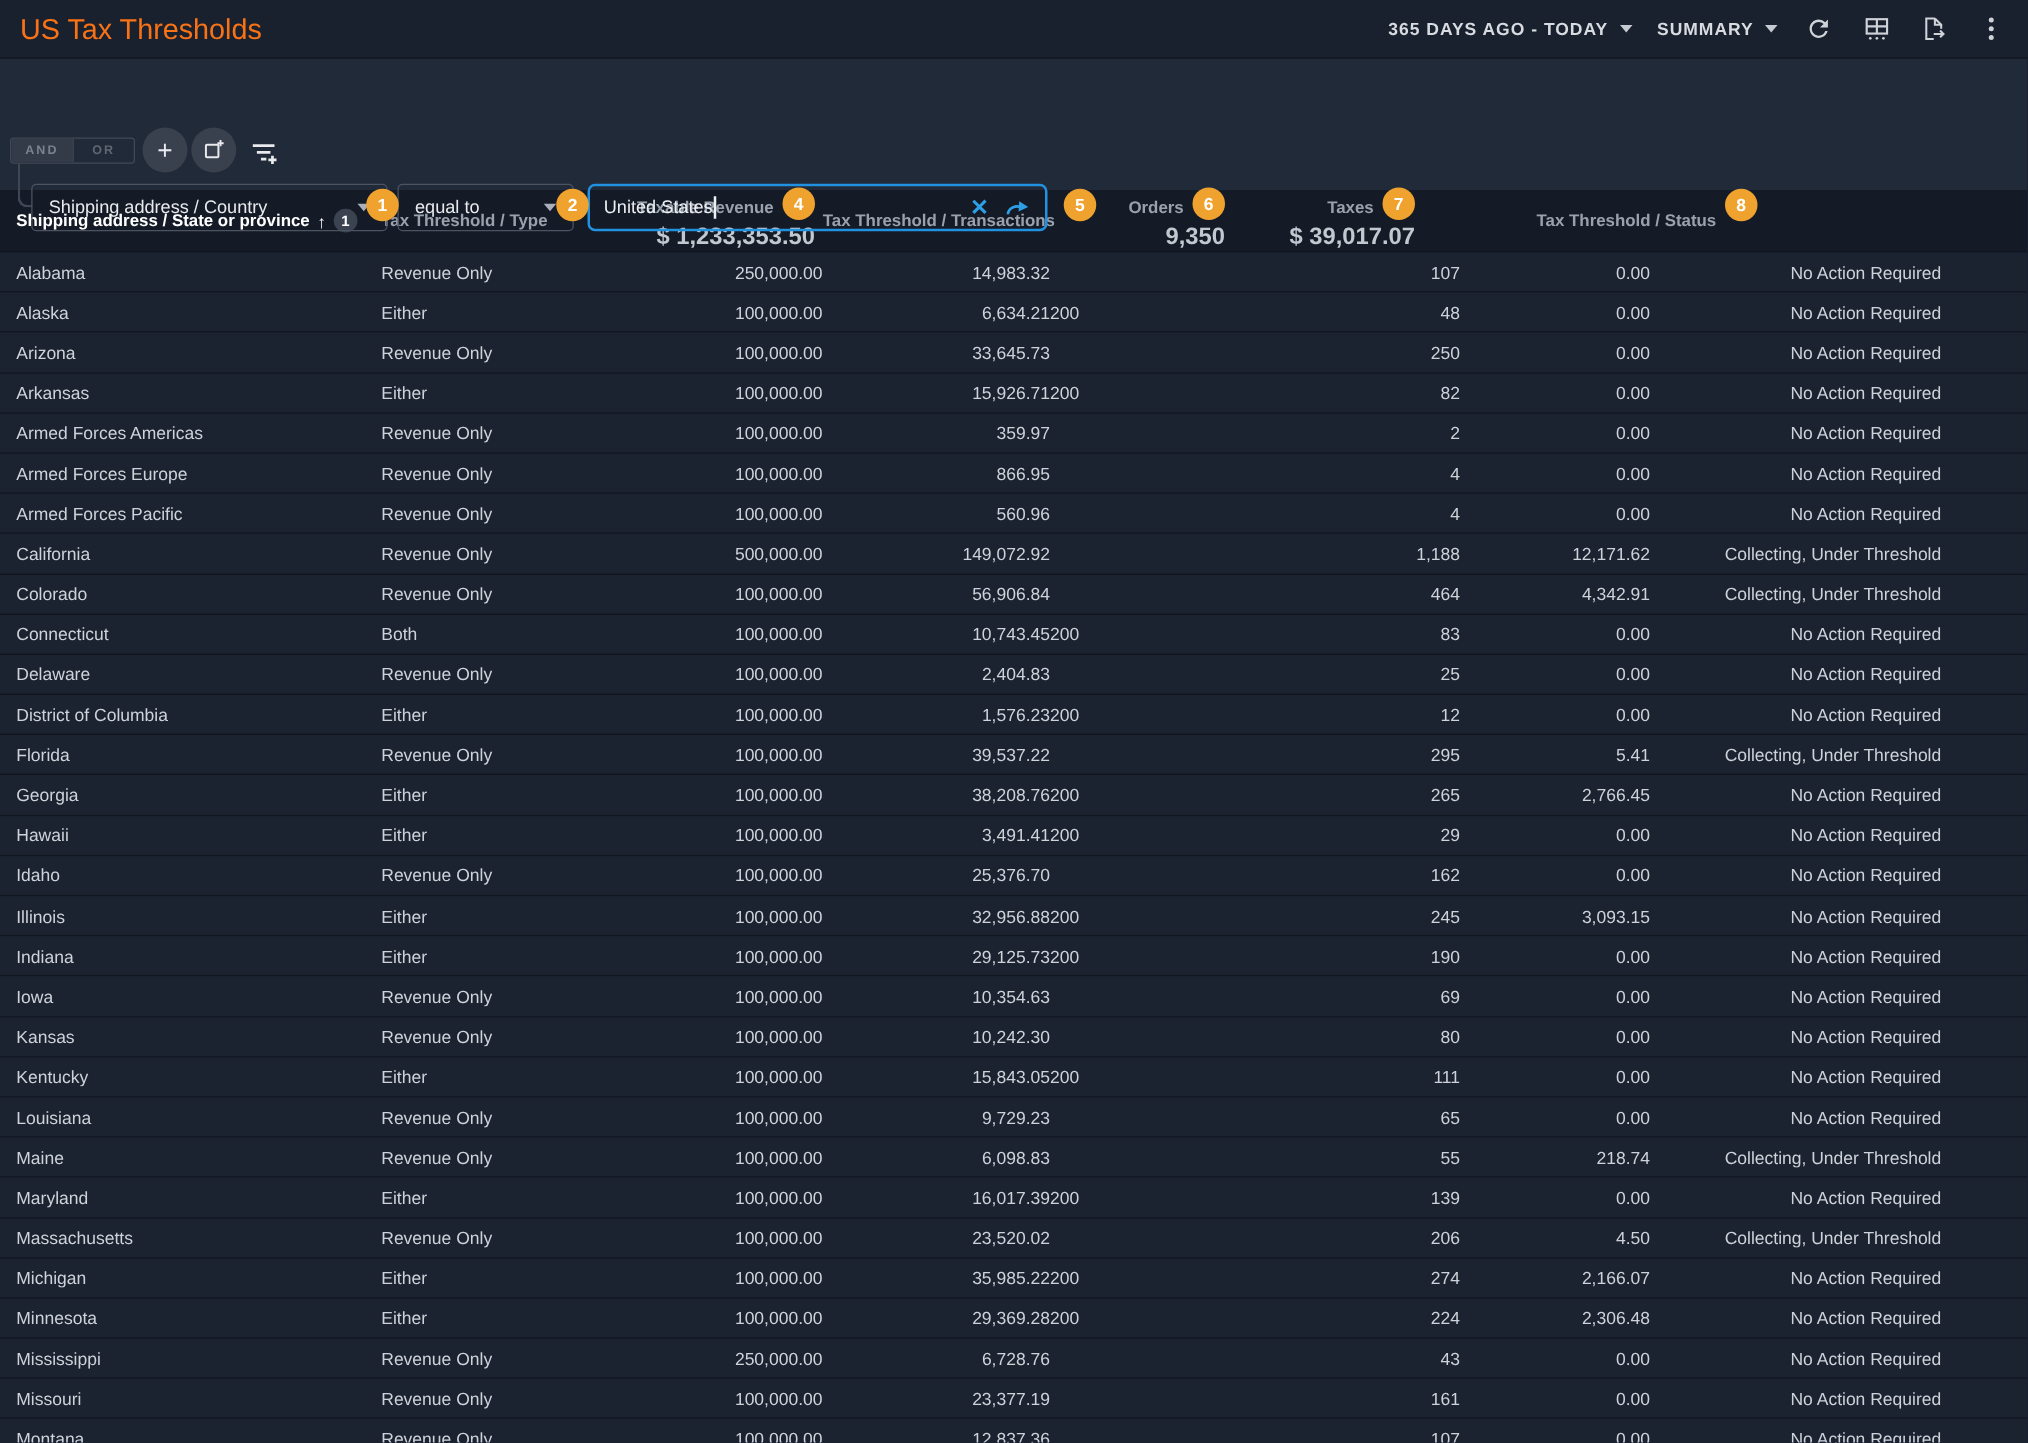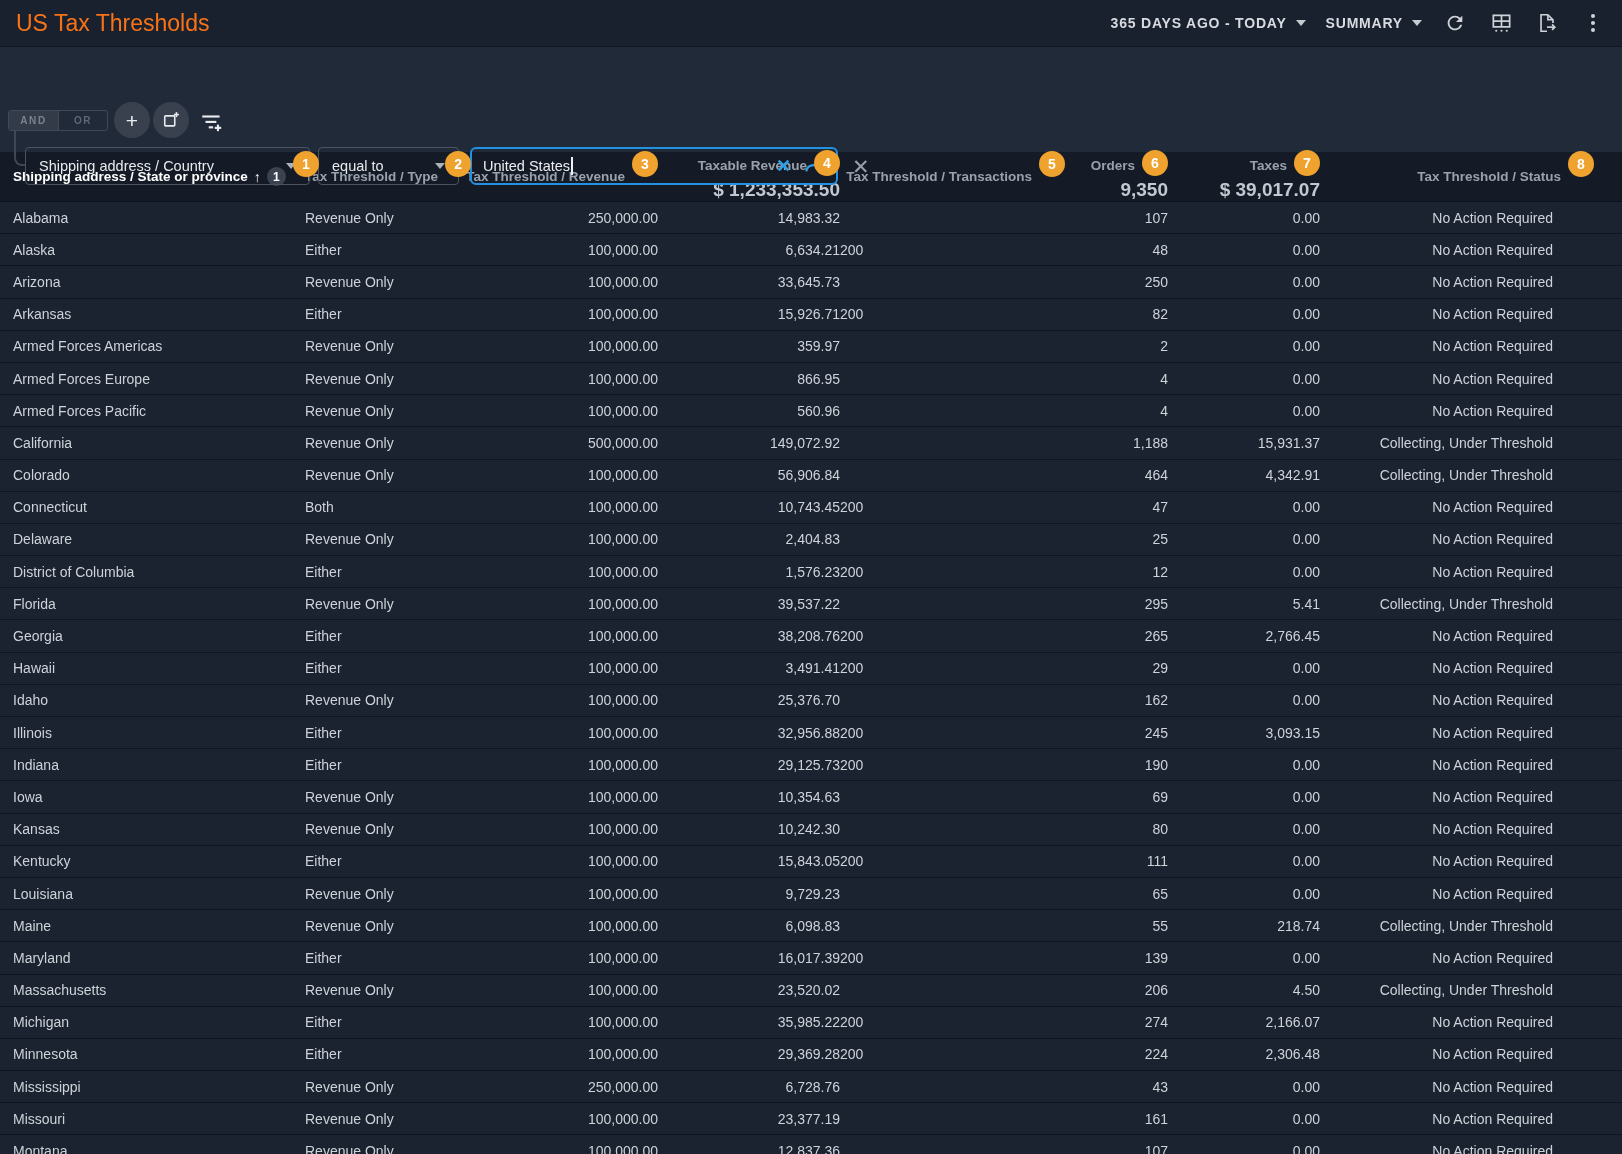--- a/index.html
+++ b/index.html
@@ -193,26 +193,20 @@
         <span class="sort-badge">1</span>
         <span class="badge">1</span>
       </div>
     </div>
     <div class="th c1">
       <div class="th-line">
         <span class="th-label">Tax Threshold / Type</span>
         <span class="badge">2</span>
       </div>
     </div>
-    <div class="th c2 r">
-      <div class="th-line">
-        <span class="th-label">Tax Threshold / Revenue</span>
-        <span class="badge">3</span>
-      </div>
-    </div>
     <div class="th c3 r stacked">
       <div class="th-line">
         <span class="th-label">Taxable Revenue</span>
         <span class="badge">4</span>
       </div>
       <div class="th-total">$ 1,233,353.50</div>
     </div>
     <div class="th c4 r">
       <div class="th-line">
         <span class="th-label">Tax Threshold / Transactions</span>
@@ -311,40 +305,40 @@
         <div class="td c6">0.00</div>
         <div class="td c7">No Action Required</div>
       </div>
       <div class="tr">
         <div class="td c0">California</div>
         <div class="td c1">Revenue Only</div>
         <div class="td c2">500,000.00</div>
         <div class="td c3">149,072.92</div>
         <div class="td c4"></div>
         <div class="td c5">1,188</div>
-        <div class="td c6">15,931.37</div>
+        <div class="td c6">12,171.62</div>
         <div class="td c7">Collecting, Under Threshold</div>
       </div>
       <div class="tr">
         <div class="td c0">Colorado</div>
         <div class="td c1">Revenue Only</div>
         <div class="td c2">100,000.00</div>
         <div class="td c3">56,906.84</div>
         <div class="td c4"></div>
         <div class="td c5">464</div>
         <div class="td c6">4,342.91</div>
         <div class="td c7">Collecting, Under Threshold</div>
       </div>
       <div class="tr">
         <div class="td c0">Connecticut</div>
         <div class="td c1">Both</div>
         <div class="td c2">100,000.00</div>
         <div class="td c3">10,743.45</div>
         <div class="td c4">200</div>
-        <div class="td c5">47</div>
+        <div class="td c5">83</div>
         <div class="td c6">0.00</div>
         <div class="td c7">No Action Required</div>
       </div>
       <div class="tr">
         <div class="td c0">Delaware</div>
         <div class="td c1">Revenue Only</div>
         <div class="td c2">100,000.00</div>
         <div class="td c3">2,404.83</div>
         <div class="td c4"></div>
         <div class="td c5">25</div>

